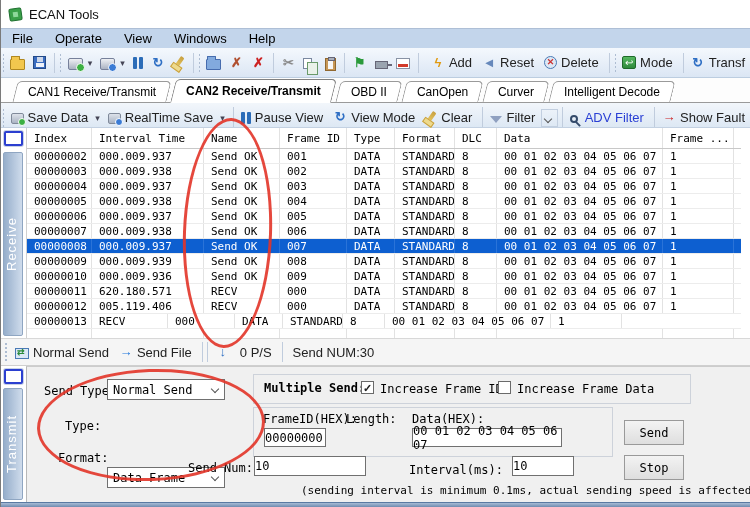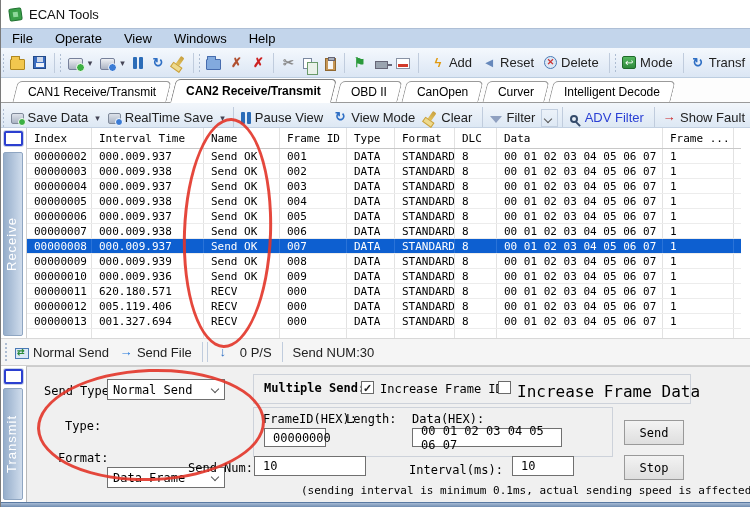--- a/index.html
+++ b/index.html
@@ -105,21 +105,21 @@
   .txtoolbar{position:absolute;left:0;top:338px;width:750px;height:28px;background:#f5f5f5;
              border-top:1px solid #d8d8d8;border-bottom:1px solid #cfcfcf;display:flex;align-items:center;font-size:13px;color:#222;}
   .txpanel{position:absolute;left:25px;top:366px;width:725px;height:136px;background:#f0f0f0;
            border-left:1px solid #b8b8b8;border-top:1px solid #cccccc;
            font-family:"DejaVu Sans Mono",monospace;font-size:12px;color:#000;}
   .leftcol2{position:absolute;left:0;top:366px;width:25px;height:136px;background:#fff;}
   .abs{position:absolute;}
   .dd{background:#fff;border:1px solid #707070;display:flex;align-items:center;padding-left:5px;position:relative;}
   .dd .chev{position:absolute;right:6px;top:6px;width:6px;height:6px;border-right:1px solid #555;border-bottom:1px solid #555;transform:rotate(45deg);}
   .dd.grayed{background:#eceef2;color:#333;}
-  .tin{background:#fff;border:1px solid #707070;display:flex;align-items:center;padding-left:8px;}
+  .tin{background:#fff;border:1px solid #707070;display:flex;align-items:center;padding-left:0;}
   .gbox{position:absolute;border:1px solid #cdd2da;background:#f0f0f0;}
   .cb{width:13px;height:13px;background:#fff;border:1px solid #6a6a6a;font-size:11px;line-height:12px;text-align:center;color:#222;font-weight:bold;}
   .btn{position:absolute;background:linear-gradient(#f3f3f3,#dedede);border:1px solid #999;
        display:flex;align-items:center;justify-content:center;font-family:"DejaVu Sans Mono",monospace;font-size:12px;color:#000;}
   .note{position:absolute;font-size:11px;color:#000;white-space:nowrap;}
 
   .bottomstrip{position:absolute;left:0;top:502px;width:750px;height:5px;background:linear-gradient(#a8bcd6,#6f8cb0);border-top:1px solid #5a7aa2;}
 
   
   .ellipse{position:absolute;border:3px solid rgba(226,52,40,.9);border-radius:50%;pointer-events:none;z-index:40;}
@@ -436,21 +436,20 @@
           <div class="cell c2">RECV</div>
           <div class="cell c3">000</div>
           <div class="cell c4">DATA</div>
           <div class="cell c5">STANDARD</div>
           <div class="cell c6">8</div>
           <div class="cell c7">00 01 02 03 04 05 06 07</div>
           <div class="cell c8">1</div>
         </div>
         <div class="trow">
           <div class="cell c0">00000013</div>
-          <div class="cell c1">001.327.694</div>
           <div class="cell c2">RECV</div>
           <div class="cell c3">000</div>
           <div class="cell c4">DATA</div>
           <div class="cell c5">STANDARD</div>
           <div class="cell c6">8</div>
           <div class="cell c7">00 01 02 03 04 05 06 07</div>
           <div class="cell c8">1</div>
         </div>
         <div class="trow">
           <div class="cell c0"></div>
@@ -509,21 +508,21 @@
   <div class="dd abs" style="left:106px;top:446px;width:118px;height:21px;font-family:'DejaVu Sans Mono',monospace;font-size:12px;">
       <span>Standard</span>
       <span class="chev"></span>
     </div>
 
   <div class="gbox" style="left:252px;top:374px;width:438px;height:30px;"></div>
   <span class="abs" style="left:263px;top:381px;font-family:'DejaVu Sans Mono',monospace;font-size:12px;font-weight:bold;">Multiple Send:</span>
   <span class="cb abs" style="left:360px;top:381px;">✓</span>
   <span class="abs" style="left:379px;top:382px;font-family:'DejaVu Sans Mono',monospace;font-size:12px;">Increase Frame ID</span>
   <span class="cb abs" style="left:497px;top:381px;"></span>
-  <span class="abs" style="left:516px;top:382px;font-family:'DejaVu Sans Mono',monospace;font-size:16px;">Increase Frame Data</span>
+  <span class="abs" style="left:516px;top:382px;font-family:'DejaVu Sans Mono',monospace;font-size:12px;">Increase Frame Data</span>
 
   <div class="gbox" style="left:252px;top:407px;width:360px;height:50px;"></div>
   <span class="abs" style="left:262px;top:412px;font-family:'DejaVu Sans Mono',monospace;font-size:12px;">FrameID(HEX):</span>
   <div class="tin abs" style="left:263px;top:428px;width:62px;height:19px;font-family:'DejaVu Sans Mono',monospace;font-size:12px;">
       <span>00000000</span>
     </div>
   <span class="abs" style="left:345px;top:412px;font-family:'DejaVu Sans Mono',monospace;font-size:12px;text-align:right;">Length:</span>
   <div class="dd grayed abs" style="left:346px;top:428px;width:44px;height:19px;font-family:'DejaVu Sans Mono',monospace;font-size:12px;">
       <span>8</span>
       <span class="chev" style="top:5px;"></span>

